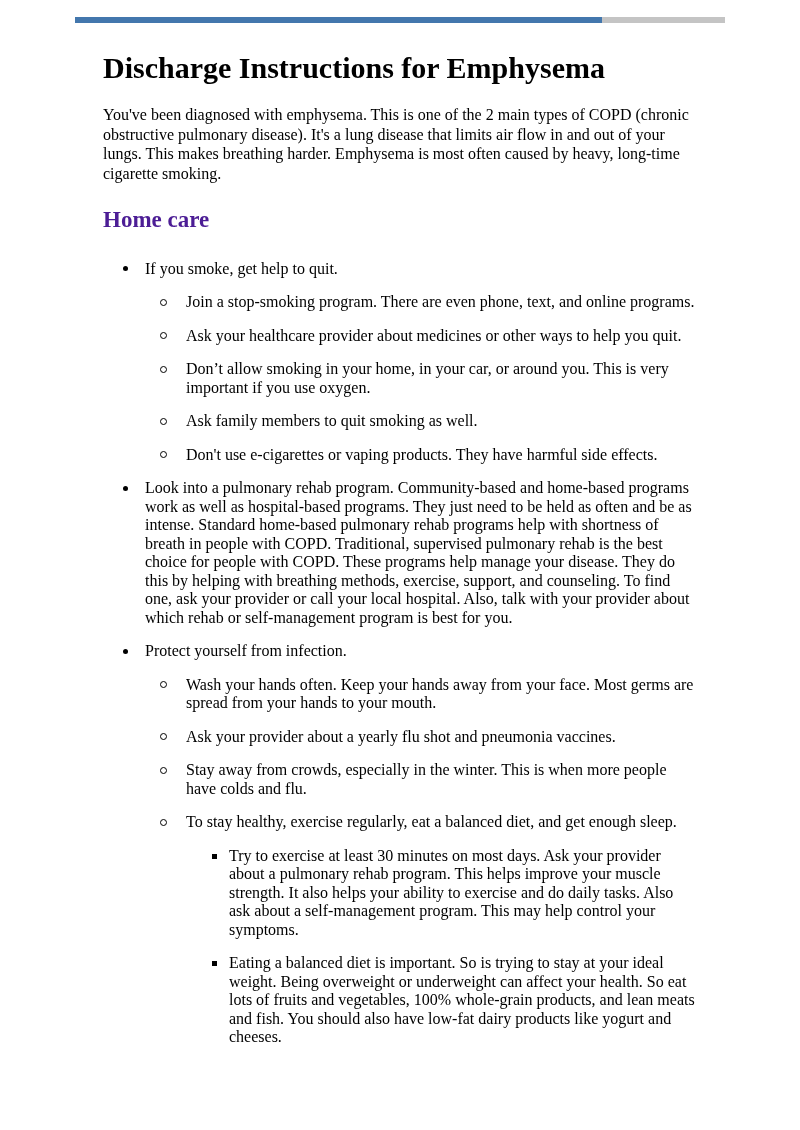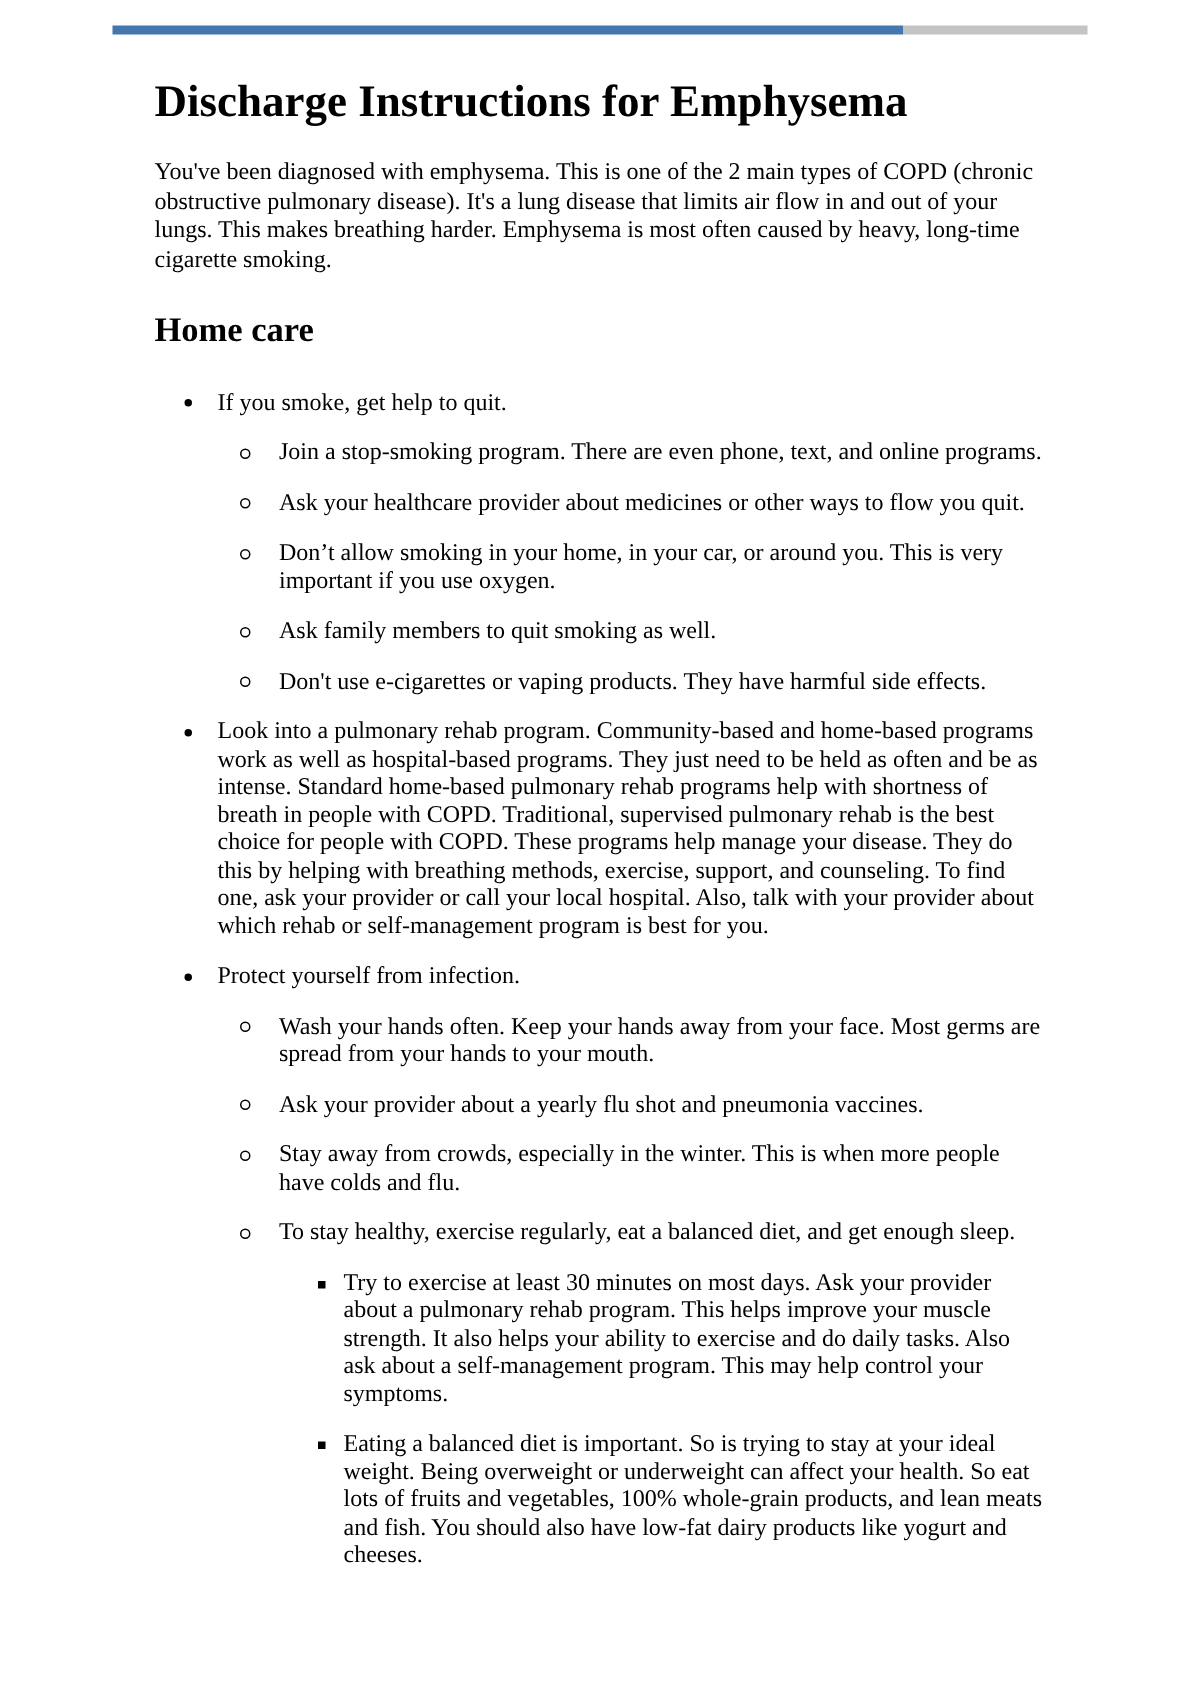--- a/index.html
+++ b/index.html
@@ -32,21 +32,21 @@
   h1{
     margin:50px 0 0 0;
     font-size:30px;line-height:1.2;font-weight:bold;color:#000;
   }
   p.intro{
     margin:19px 0 0 0;
     font-size:16px;line-height:19.5px;
   }
   h2{
     margin:23px 0 16px 0;
-    font-size:23px;line-height:1.2;font-weight:bold;color:#000000;
+    font-size:23px;line-height:1.2;font-weight:bold;color:#4c1d95;
   }
   ul{margin:0;padding:0;list-style:none;}
   ul.l1{margin-top:26px;}
   li{
     position:relative;
     font-size:16px;line-height:18.5px;
     margin-bottom:15px;
     padding-left:0;
   }
   ul.l1>li{margin-left:42px;}
@@ -99,21 +99,21 @@
 
     <ul class="l1">
 
       <li>
         <span>If you smoke, get help to quit.</span>
         <ul class="l2">
           <li>
             <span>Join a stop-smoking program. There are even phone, text, and online programs.</span>
           </li>
           <li>
-            <span>Ask your healthcare provider about medicines or other ways to flow you quit.</span>
+            <span>Ask your healthcare provider about medicines or other ways to help you quit.</span>
           </li>
           <li>
             <span>Don’t allow smoking in your home, in your car, or around you. This is very important if you use oxygen.</span>
           </li>
           <li>
             <span>Ask family members to quit smoking as well.</span>
           </li>
           <li>
             <span>Don't use e-cigarettes or vaping products. They have harmful side effects.</span>
           </li>

